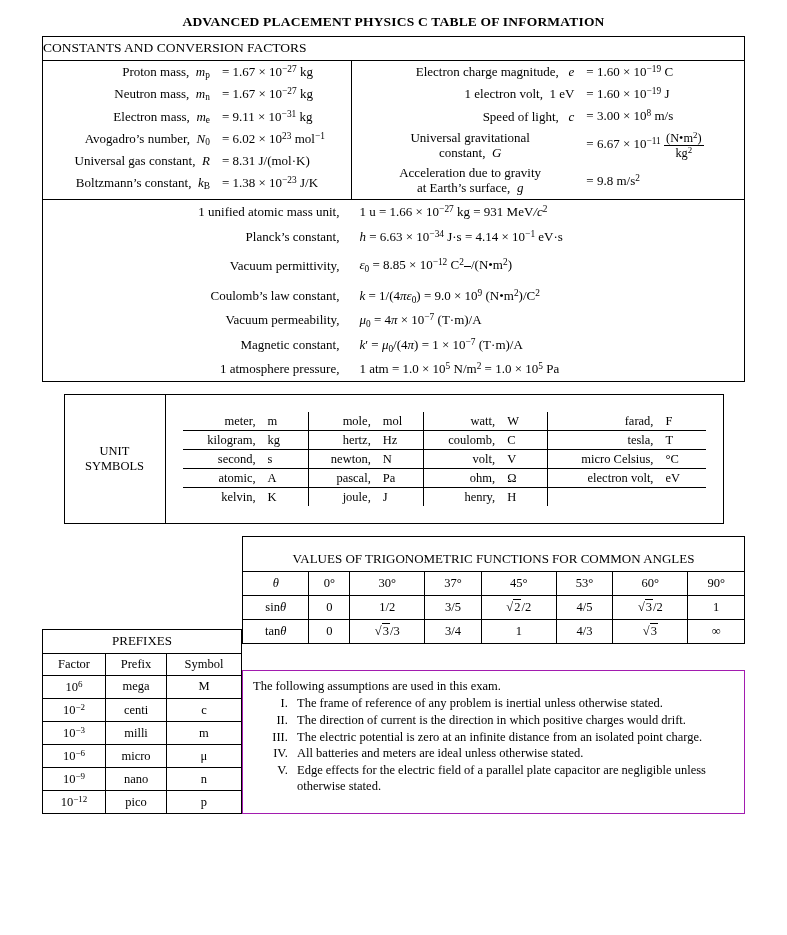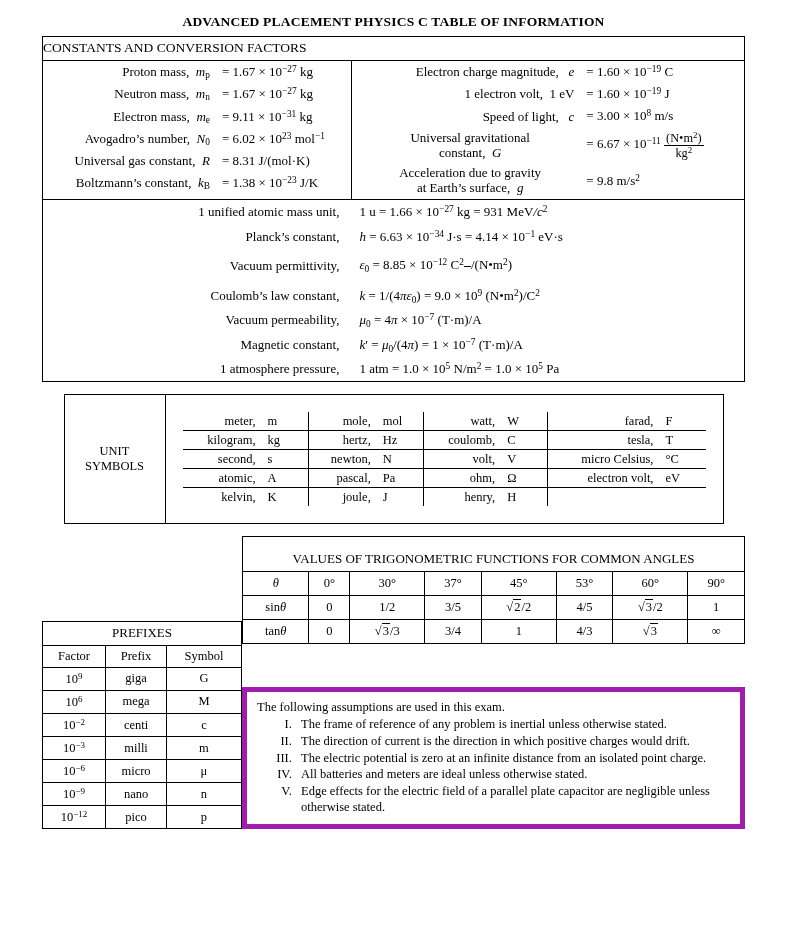--- a/index.html
+++ b/index.html
@@ -182,23 +182,23 @@
     font-size: 12.5px;
     padding: 4px 2px;
   }
   .trig .title-cell {
     border: none;
     border-bottom: 1px solid #000;
     font-size: 13px;
     padding: 14px 0 4px 0;
   }
   .assump {
-    border: 5px solid #a21caf;
-    margin-top: 43px;
-    padding: 8px 10px 8px 10px;
+    border: 1px solid #a21caf;
+    margin-top: 26px;
+    padding: 8px 10px 18px 10px;
     font-size: 12.5px;
   }
   .assump .intro { margin: 0 0 2px 0; }
   .assump ol {
     list-style: upper-roman;
     margin: 0;
     padding-left: 38px;
   }
   .assump li {
     margin: 1px 0;
@@ -396,25 +396,20 @@
 
     <table class="prefixes">
       <tbody>
           <tr>
         <td colspan="3" class="title-cell">PREFIXES</td>
       </tr>
       <tr>
         <td>Factor</td>
         <td>Prefix</td>
         <td>Symbol</td>
-      </tr>
-      <tr>
-        <td>10<sup>9</sup></td>
-        <td>giga</td>
-        <td>G</td>
       </tr>
       <tr>
         <td>10<sup>6</sup></td>
         <td>mega</td>
         <td>M</td>
       </tr>
       <tr>
         <td>10<sup>−2</sup></td>
         <td>centi</td>
         <td>c</td>

